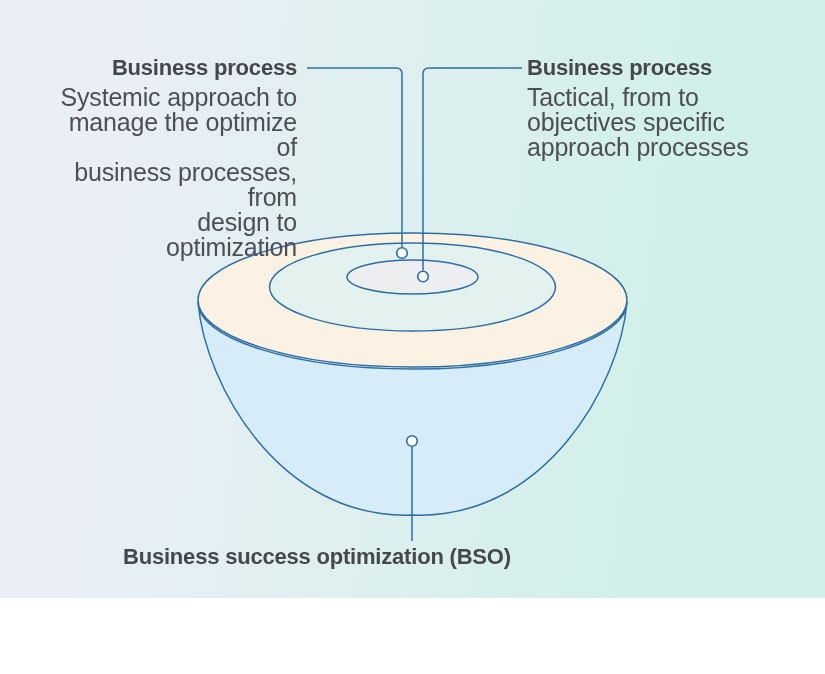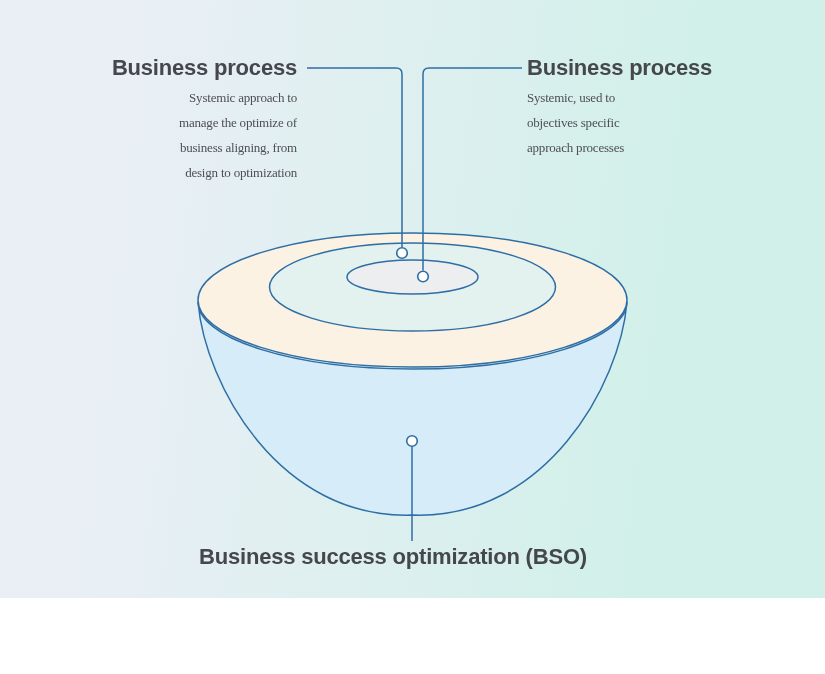--- a/index.html
+++ b/index.html
@@ -9,24 +9,24 @@
     overflow:hidden;
     background:linear-gradient(97deg, var(--bg-left) 16%, var(--bg-right) 78%);
     font-family:"Liberation Sans", sans-serif;
   }
   .diagram-svg{position:absolute;left:0;top:0;}
   .shape{stroke:var(--stroke);stroke-width:1.5;}
   .leader{fill:none;stroke:var(--stroke);stroke-width:1.5;}
   .marker{stroke:var(--stroke);stroke-width:1.6;}
   .label{position:absolute;color:var(--body-color);letter-spacing:-0.2px;}
   .title{font-size:22px;line-height:27px;font-weight:700;color:var(--title-color);}
-  .desc{font-size:13px;line-height:25px;margin-top:4px;font-family:Liberation Serif, serif;}
+  .desc{font-size:25px;line-height:25px;margin-top:4px;}
   .label-bpm{left:60px;top:54px;width:237px;text-align:right;}
   .label-bpo{left:527px;top:54px;width:245px;text-align:left;}
-  .label-bso{left:123px;top:543px;width:540px;text-align:center;}
+  .label-bso{left:123px;top:543px;width:540px;}
   .label-bso .desc{line-height:26px;margin-top:3px;}
 </style>
 </head>
 <body>
 
 <div class="canvas">
 
   <svg class="diagram-svg" width="825" height="674" viewBox="0 0 825 674">
 
     <path class="shape" d="M 198 302
@@ -49,31 +49,31 @@
     <circle class="marker" cx="412" cy="441" r="5.3" fill="#FFFFFF"></circle>
   </svg>
 
   <div class="label label-bpm">
     <div class="title">
       <div>Business process</div>
     </div>
     <div class="desc">
       <div>Systemic approach to</div>
       <div>manage the optimize of</div>
-      <div>business aligning, from</div>
+      <div>business processes, from</div>
       <div>design to optimization</div>
     </div>
   </div>
 
   <div class="label label-bpo">
     <div class="title">
       <div>Business process</div>
     </div>
     <div class="desc">
-      <div>Systemic, used to</div>
+      <div>Tactical, from to</div>
       <div>objectives specific</div>
       <div>approach processes</div>
     </div>
   </div>
 
   <div class="label label-bso">
     <div class="title">Business success optimization (BSO)</div>
   </div>
 
 </div>

